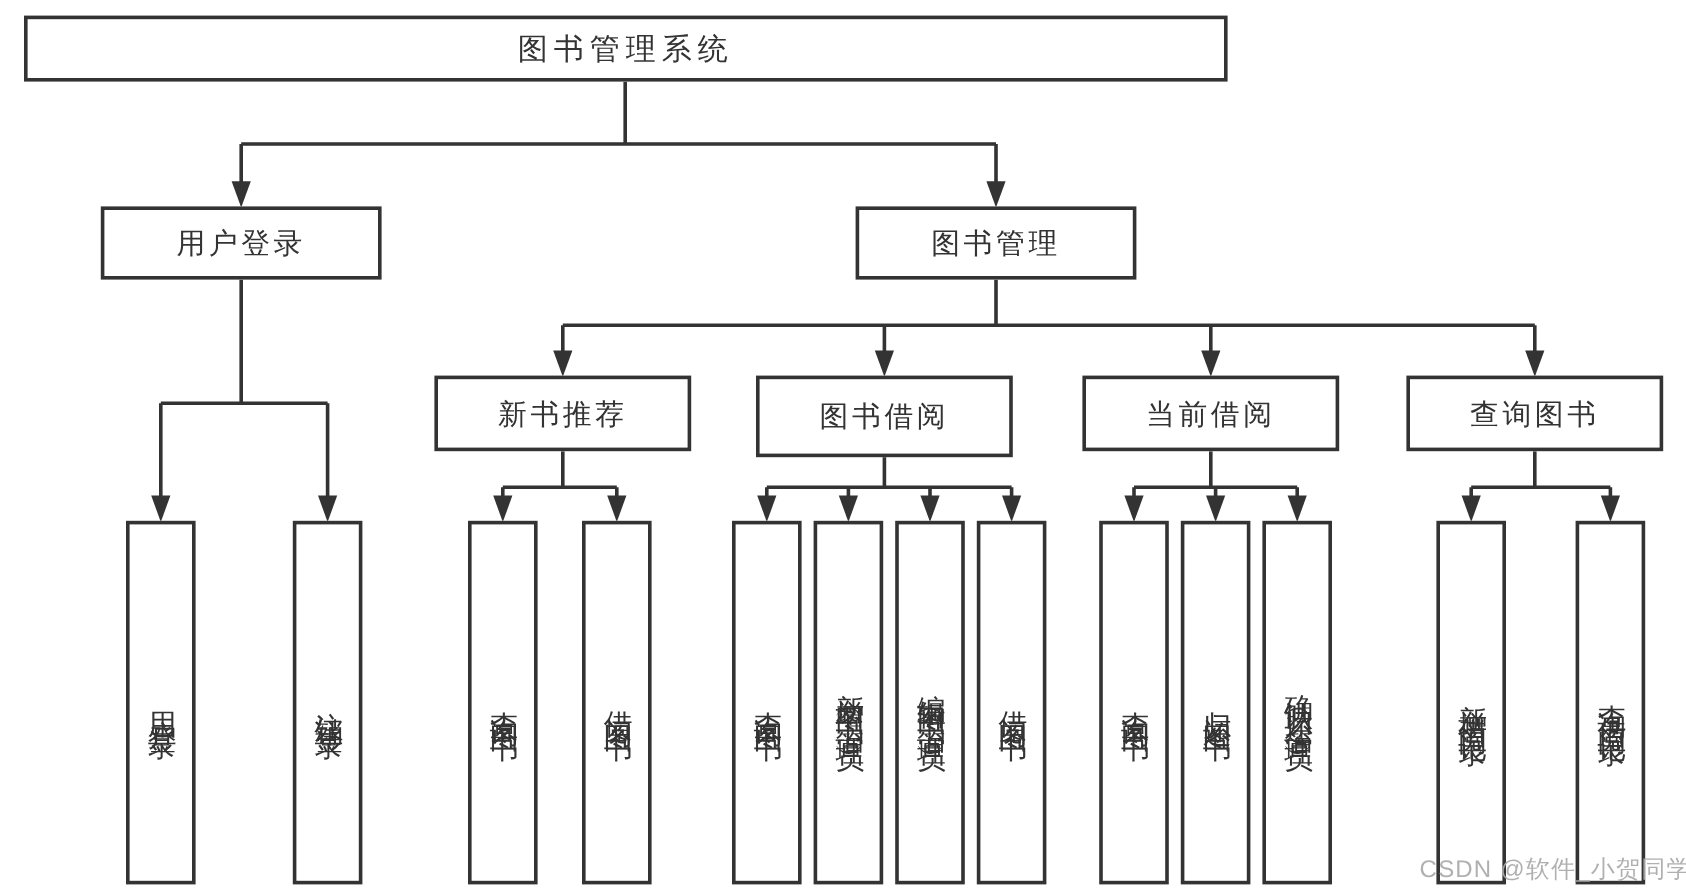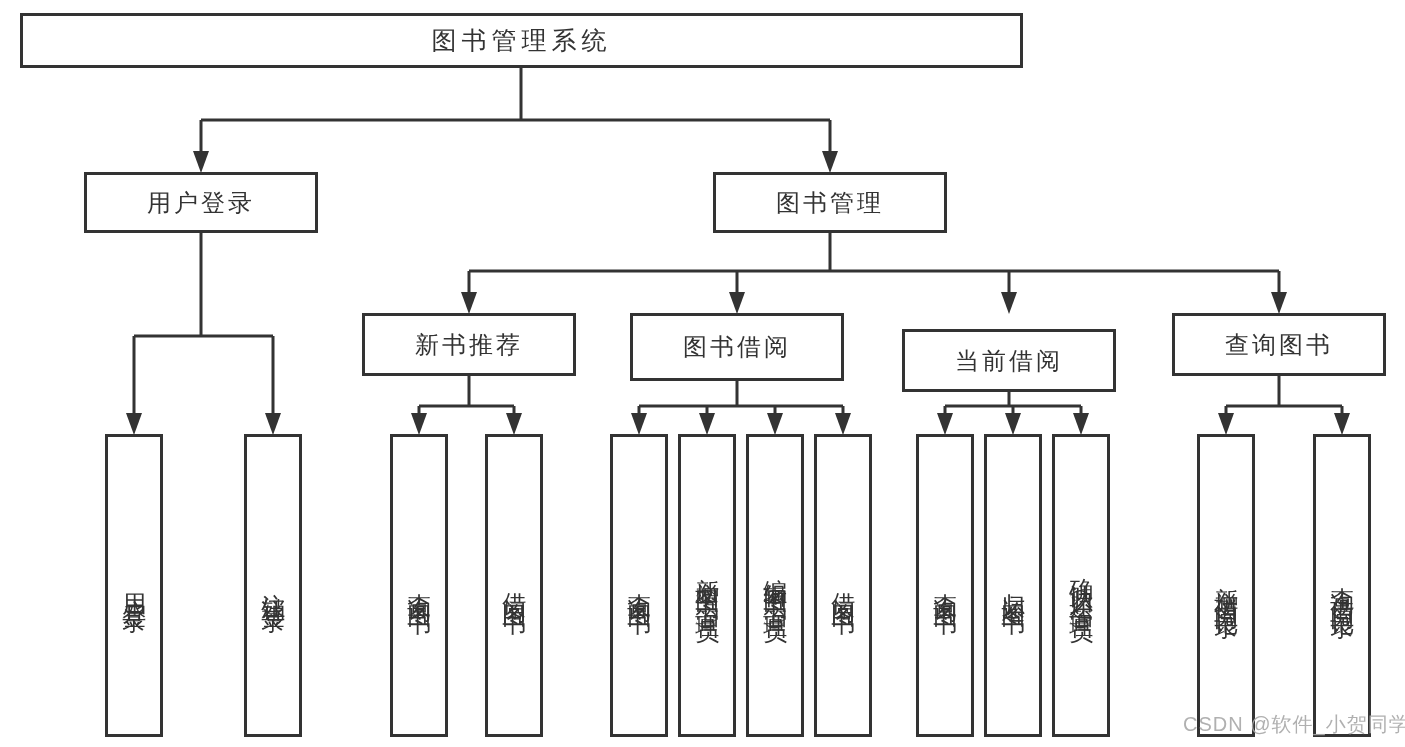--- a/index.html
+++ b/index.html
@@ -20,21 +20,21 @@
   .leaf .vlabel{
     writing-mode:vertical-rl;text-orientation:mixed;
     font-size:24px;line-height:1.1;letter-spacing:6px;white-space:nowrap;
   }
   
   #n-root   {left:20px;  top:13px;  width:1003px;height:55px;}
   #n-login  {left:84px;  top:172px; width:234px; height:61px;}
   #n-mgmt   {left:713px; top:172px; width:234px; height:61px;}
   #n-rec    {left:362px; top:313px; width:214px; height:63px;}
   #n-borrow {left:630px; top:313px; width:214px; height:68px;}
-  #n-current{left:902px; top:329px; width:214px; height:63px;}
+  #n-current{left:902px; top:313px; width:214px; height:63px;}
   #n-records{left:1172px;top:313px; width:214px; height:63px;}
   #lf-1{left:105px;} #lf-2{left:244px;}
   #lf-a1{left:390px;} #lf-a2{left:485px;}
   #lf-b1{left:610px;} #lf-b2{left:678px;} #lf-b3{left:746px;} #lf-b4{left:814px;}
   #lf-c1{left:916px;} #lf-c2{left:984px;} #lf-c3{left:1052px;}
   #lf-d1{left:1197px;} #lf-d2{left:1313px;}
   .watermark{
     position:absolute;z-index:5;left:1183px;top:711px;
     font-size:20px;letter-spacing:1px;color:#aaaaaa;opacity:.92;white-space:nowrap;
   }

